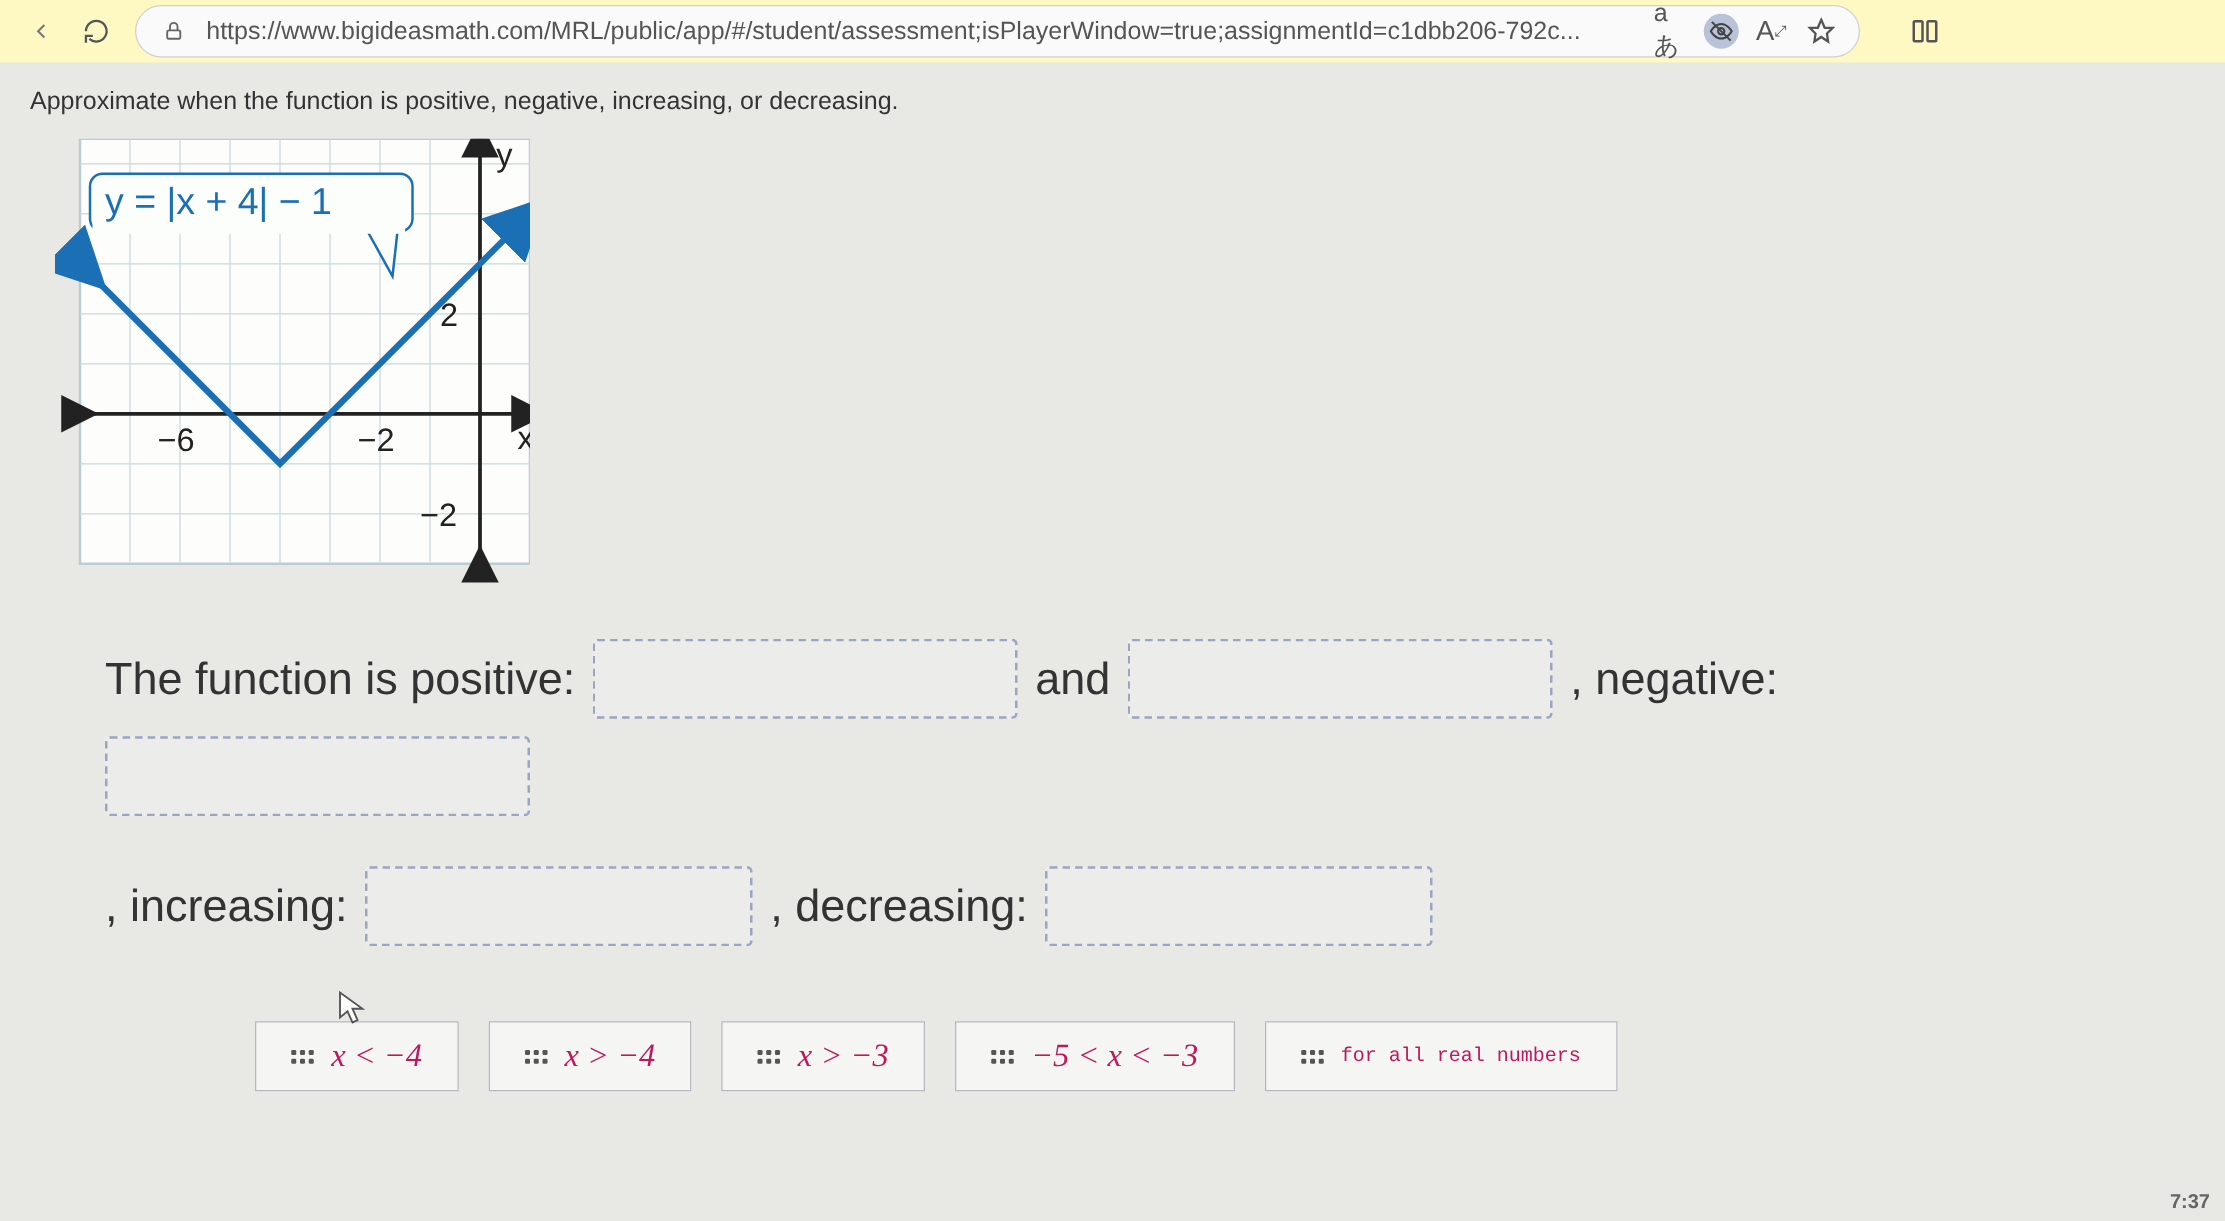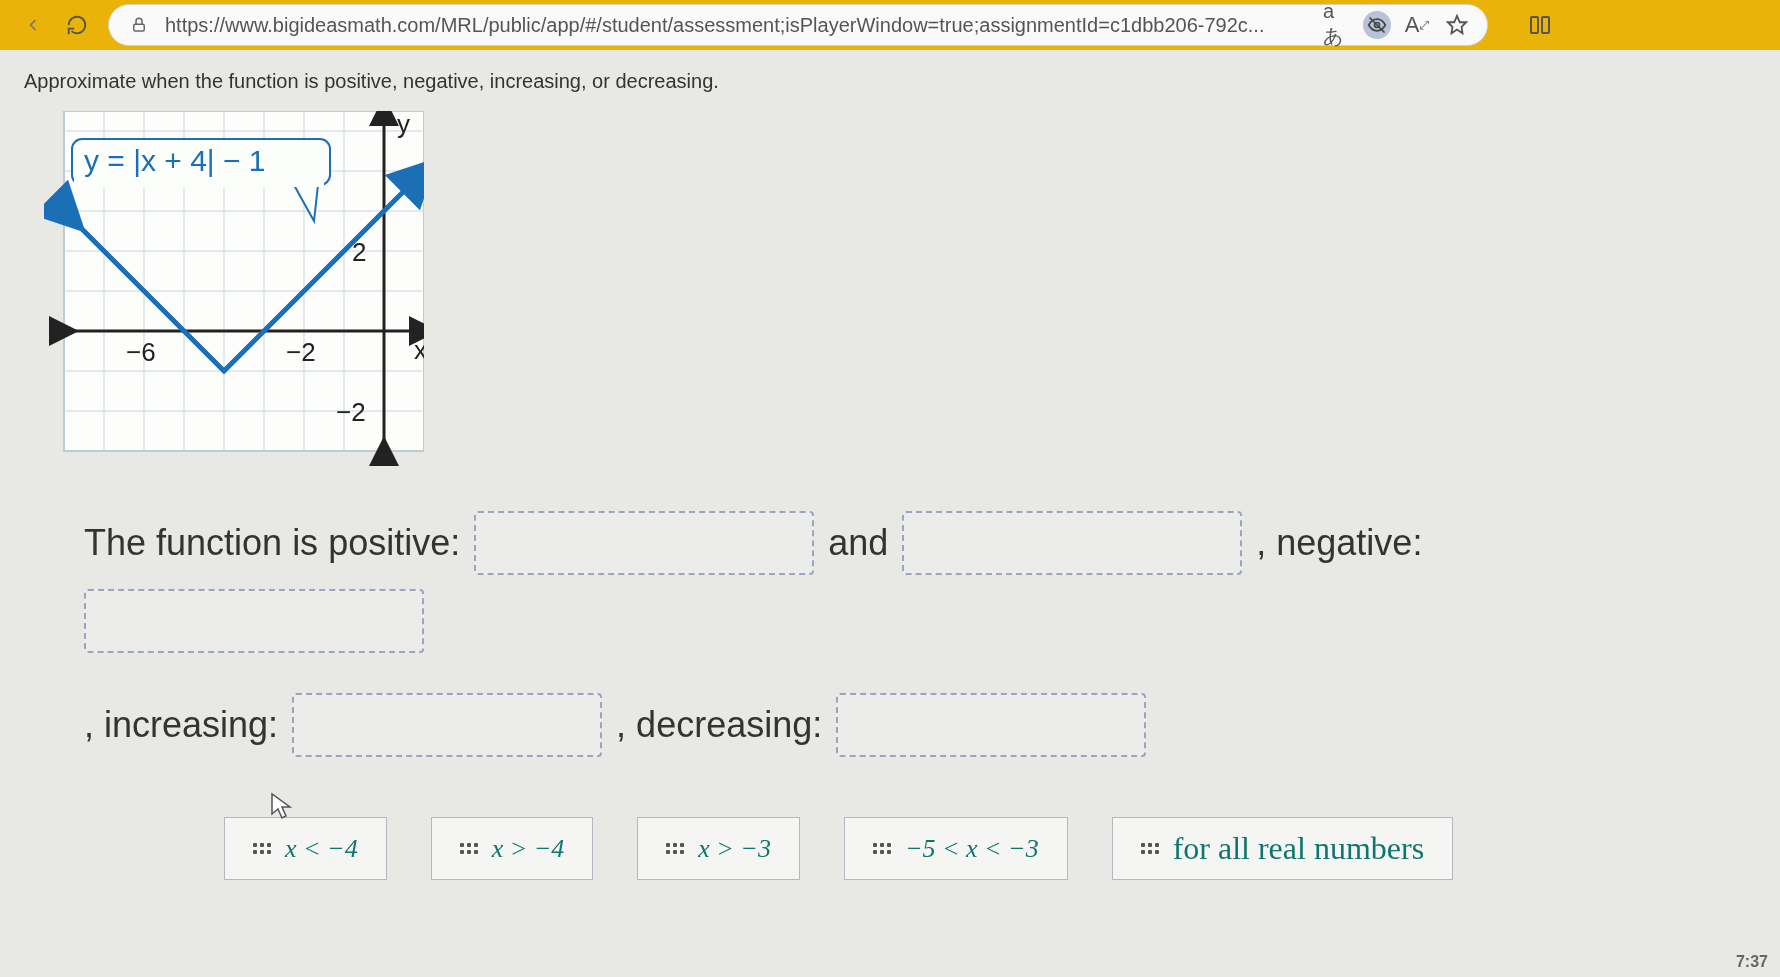--- a/index.html
+++ b/index.html
@@ -7,21 +7,21 @@
     font-family: Arial, Helvetica, sans-serif;
     background: #e8e8e5;
     width: 1780px;
     height: 977px;
     overflow: hidden;
   }
   .browser-bar {
     display: flex;
     align-items: center;
     padding: 8px 20px;
-    background: #eab308;
+    background: #fef9c3;
     gap: 18px;
     height: 50px;
   }
   .nav-btn { width:26px; height:26px; display:flex; align-items:center; justify-content:center; color:#555; }
   .url-bar {
     flex: 1;
     display: flex;
     align-items: center;
     background: #fafafa;
     border: 1px solid #d0d0d0;
@@ -59,29 +59,28 @@
     border-radius: 4px;
     background: rgba(255,255,255,0.2);
   }
   .drop.small { min-width: 310px; }
   .tiles { display:flex; gap:24px; margin-left:180px; margin-top:60px;}
   .tile {
     border:1px solid #b5b8c0;
     background:#f5f5f4;
     padding:12px 28px;
     font-size:26px;
-    color:#0f766e;
+    color:#be185d;
     display:flex;
     align-items:center;
     gap:14px;
     font-family: 'Times New Roman', serif;
     font-style: italic;
-    margin-left: 20px;
-  }
-  .tile .normal { font-style: normal; font-family: Liberation Serif, serif; font-size:32px;}
+  }
+  .tile .normal { font-style: normal; font-family: Liberation Mono, monospace; font-size:16px;}
   .grip {
     display:inline-grid;
     grid-template-columns: repeat(3, 4px);
     grid-template-rows: repeat(2, 4px);
     gap:3px;
     font-style: normal;
   }
   .grip span { width:4px; height:4px; background:#555; border-radius:1px;}
   .clock {
     position:absolute;

